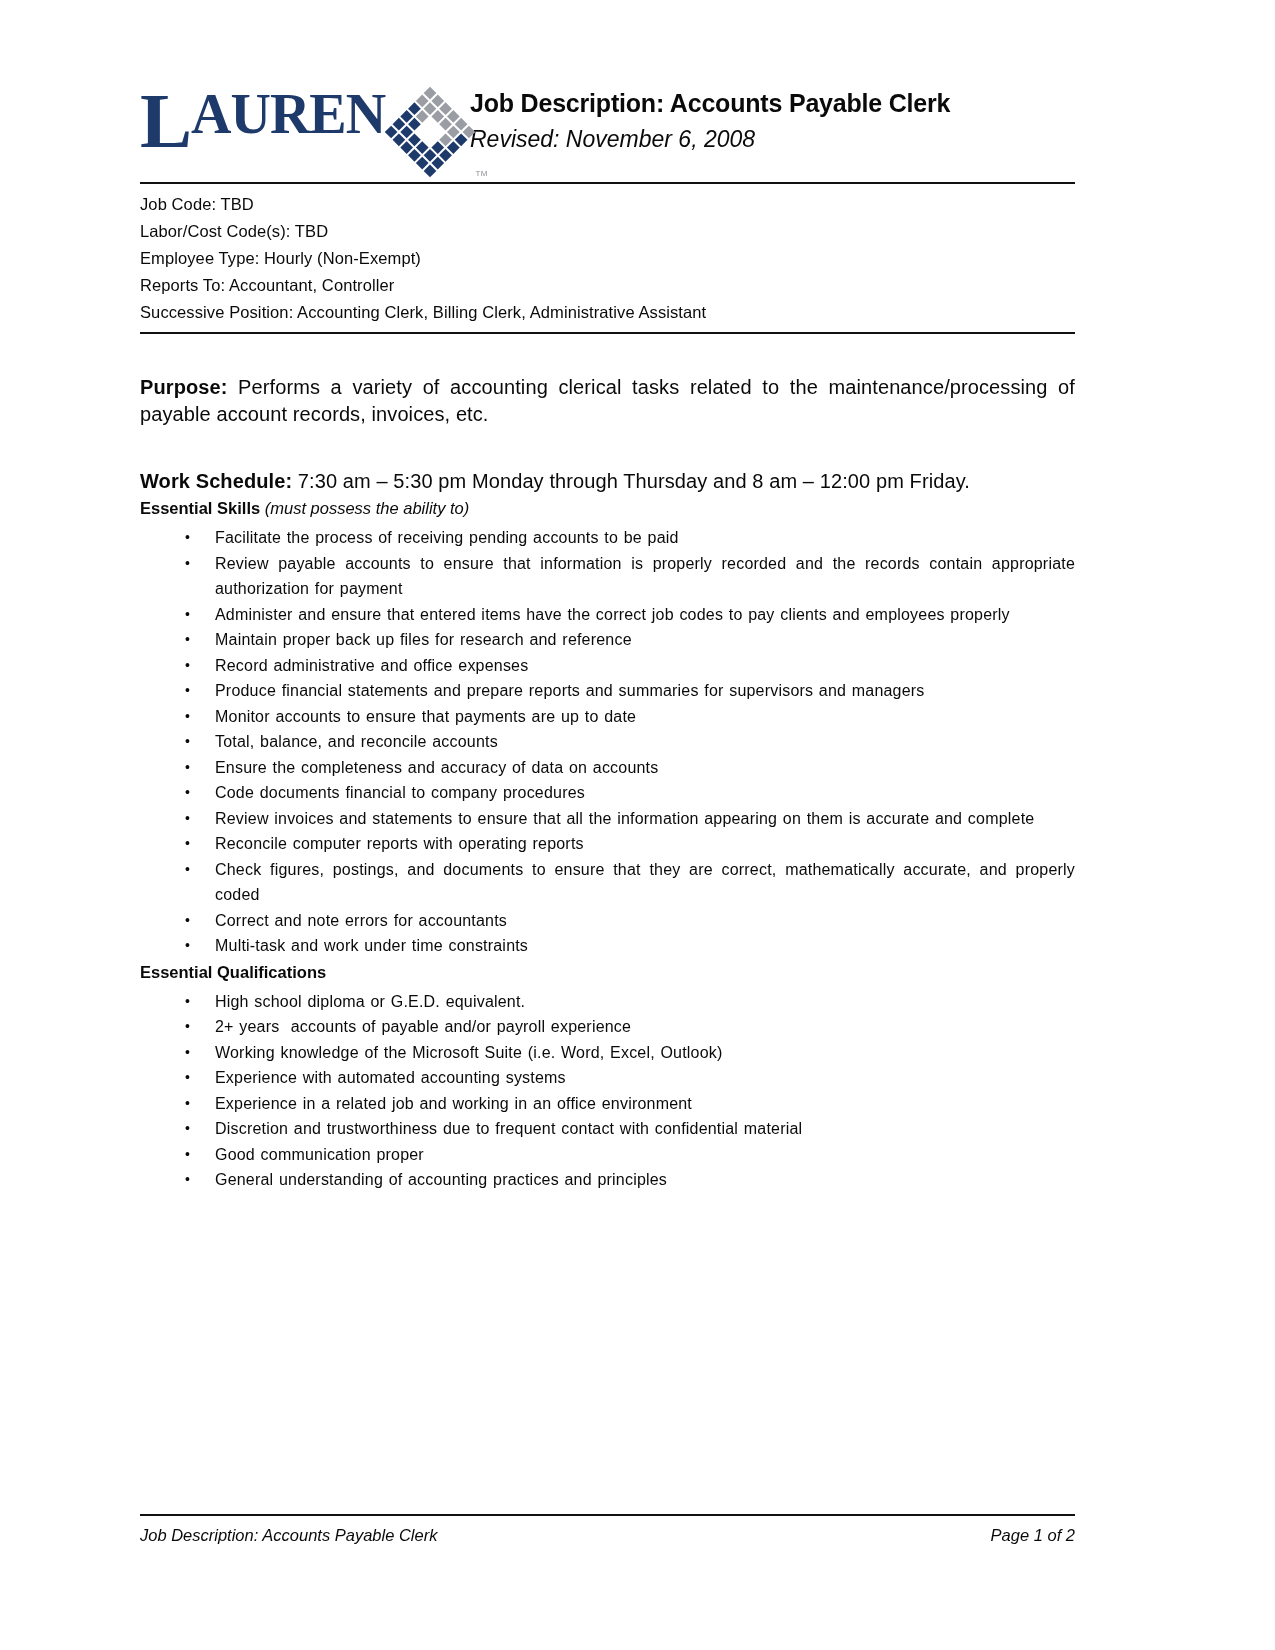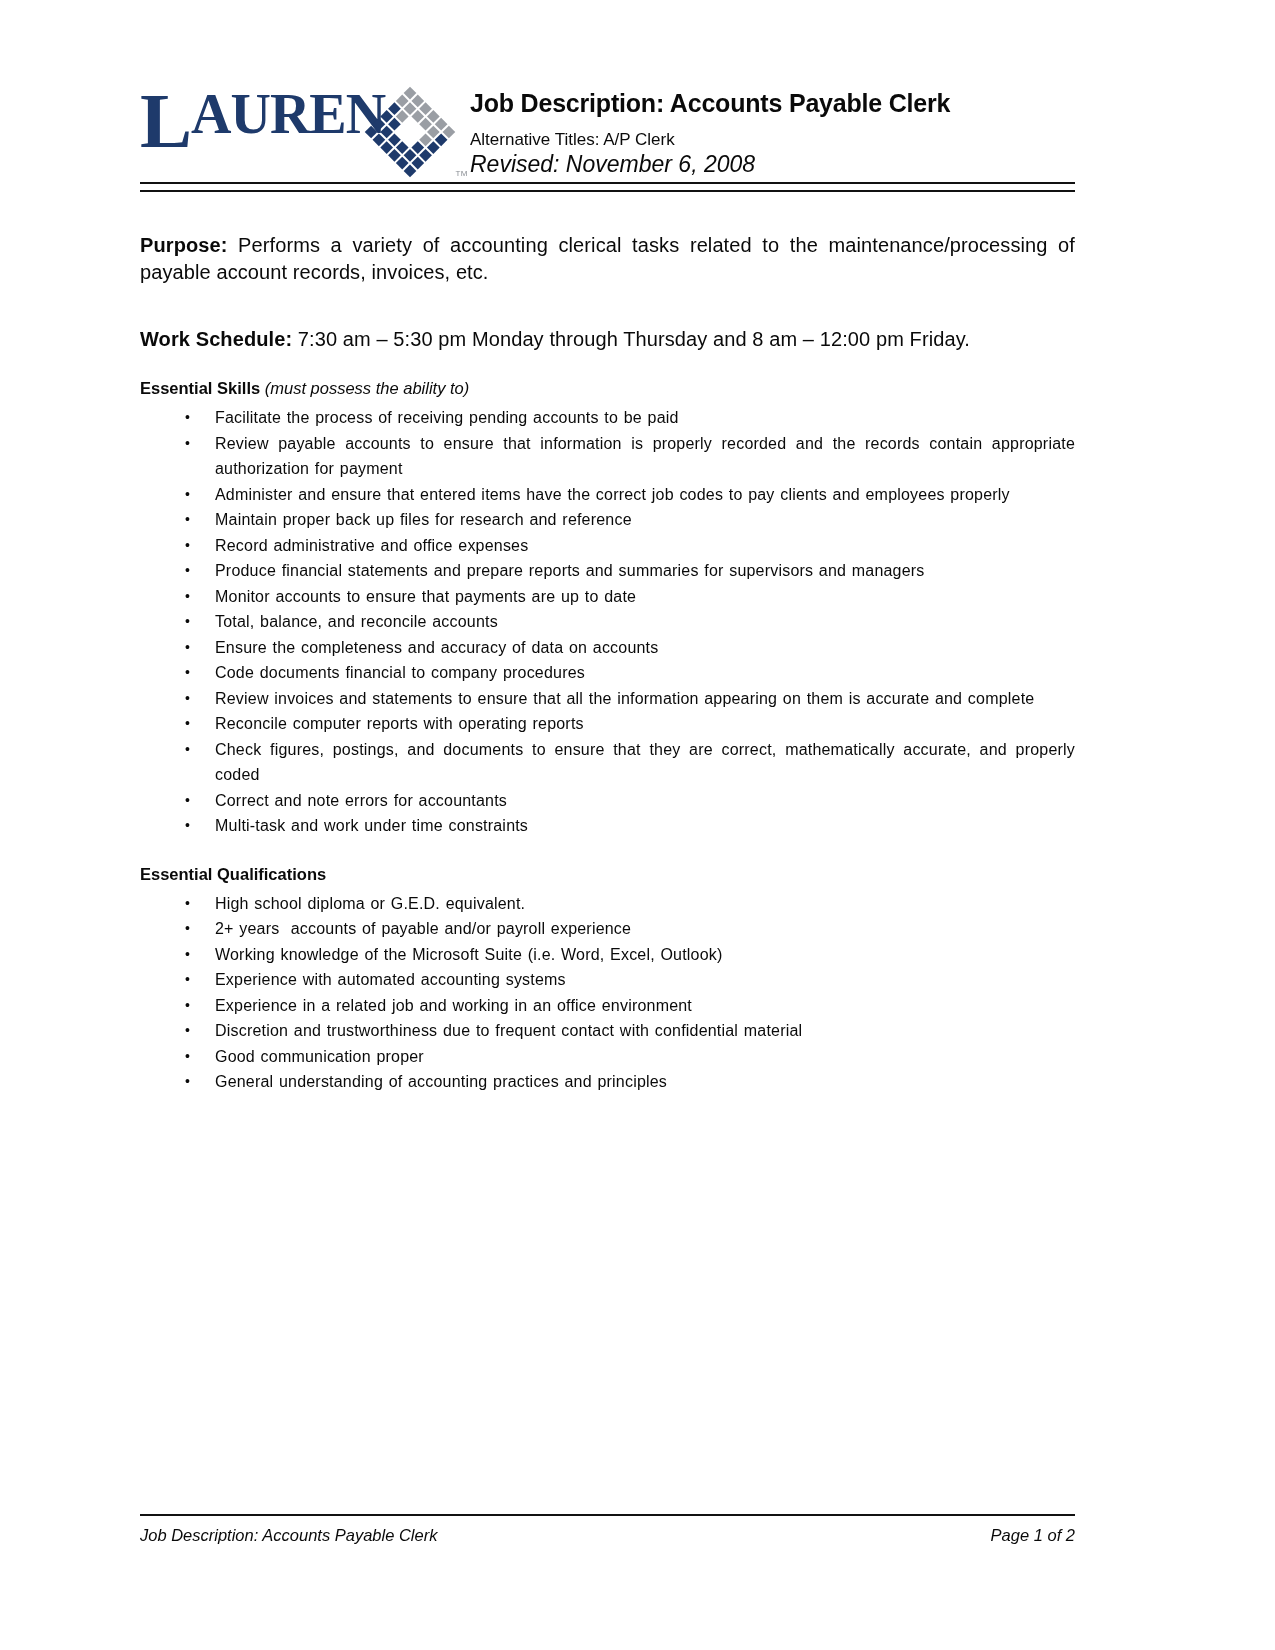--- a/index.html
+++ b/index.html
@@ -36,21 +36,21 @@
     color:#1e3a6b;
     white-space:nowrap;
     letter-spacing:-1px;
     line-height:1;
     display:inline-block;
   }
   .logo-L  { font-size:78px; vertical-align:-14px; }
   .logo-rest { font-size:56px; }
   .diamond-wrap {
     position:absolute;
-    left:220px; top:2px;
+    left:240px; top:2px;
     width:100px; height:100px;
   }
   .diamond-grid {
     position:absolute;
     left:18px; top:16px;
     width:64px; height:64px;
     display:grid;
     grid-template-columns:repeat(6, 9px);
     grid-template-rows:repeat(6, 9px);
     gap:2px;
@@ -88,21 +88,20 @@
   .para {
     margin-top:40px;
     font-size:20px;
     line-height:27px;
     text-align:justify;
     letter-spacing:0.1px;
   }
   .b { font-weight:700; }
   .i { font-style:italic; }
   .section-head {
-    margin-top:22px;
     font-size:16.5px;
     line-height:27px;
   }
   
   .ul { margin-top:3px; }
   .li { display:flex; align-items:flex-start; padding-left:45px; }
   .dot {
     flex:0 0 30px;
     width:30px;
     font-size:14px;
@@ -176,27 +175,33 @@
               <div class="tile b"></div>
               <div class="tile b"></div>
               <div class="tile b"></div>
               <div class="tile b"></div>
             </div>
           <span class="tm-mark">TM</span>
         </div>
       </div>
       <div class="title-block">
         <div class="doc-title">Job Description: Accounts Payable Clerk</div>
-        <div class="doc-subtitle">Alternative Titles: A/P Clerk</div>
         <div class="doc-revised">Revised: November 6, 2008</div>
       </div>
     </div>
 
     <hr class="rule rule-1">
 
+    <div class="details">
+      <div>Job Code: TBD</div>
+      <div>Labor/Cost Code(s): TBD</div>
+      <div>Employee Type: Hourly (Non-Exempt)</div>
+      <div>Reports To: Accountant, Controller</div>
+      <div>Successive Position: Accounting Clerk, Billing Clerk, Administrative Assistant</div>
+    </div>
 
     <hr class="rule rule-2">
 
     <div class="para"><span class="b">Purpose:</span> <span>Performs a variety of accounting clerical tasks related to the maintenance/processing of payable account records, invoices, etc.</span></div>
 
     <div class="para"><span class="b">Work Schedule:</span> <span>7:30 am – 5:30 pm Monday through Thursday and 8 am – 12:00 pm Friday.</span></div>
 
     <div class="section-head"><span class="b">Essential Skills</span> <span class="i">(must possess the ability to)</span></div>
 
     <div class="ul">

